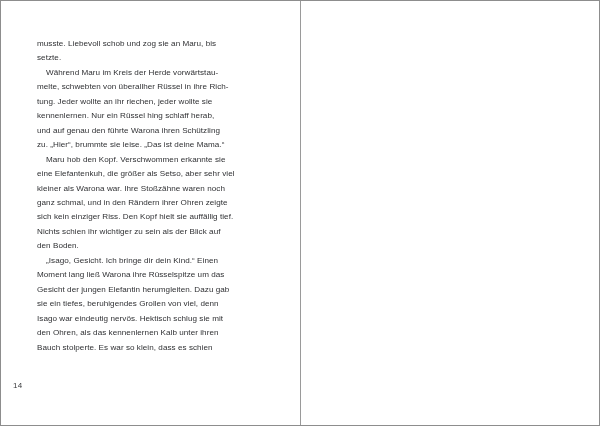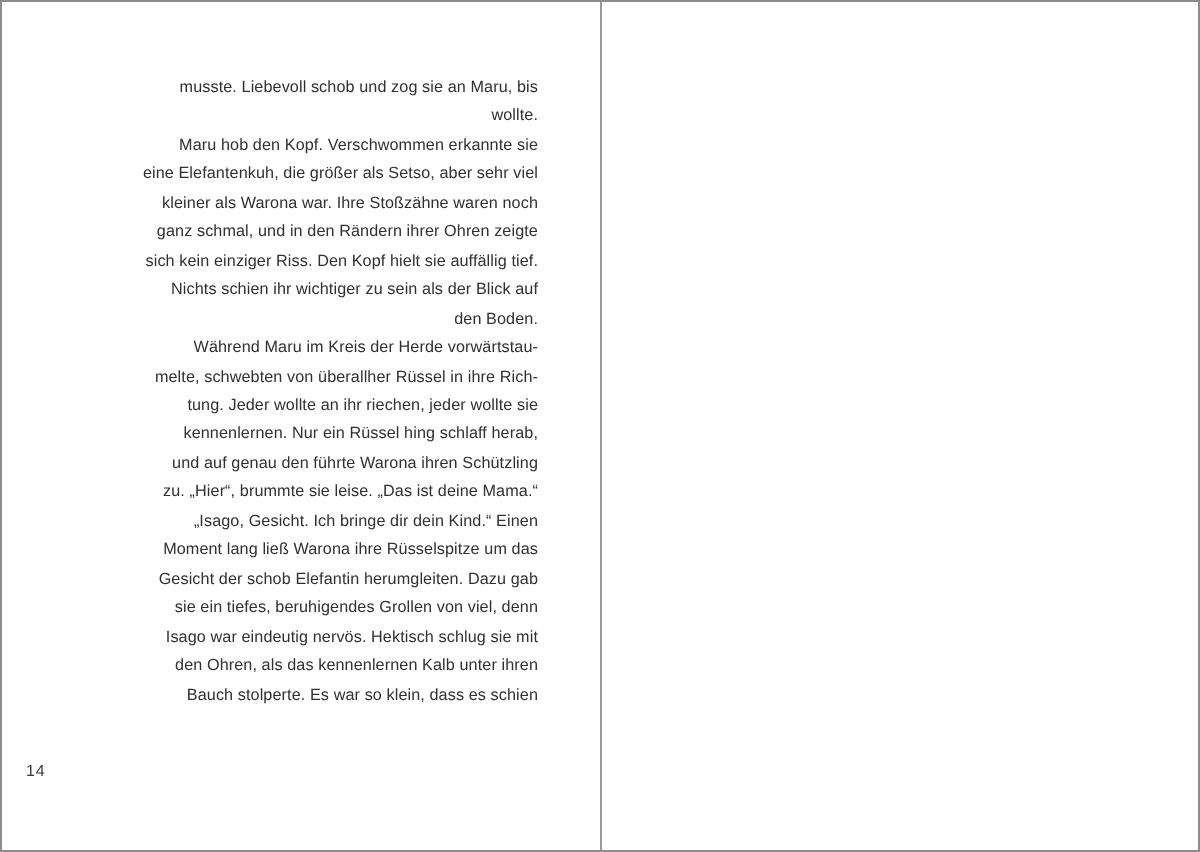--- a/index.html
+++ b/index.html
@@ -42,21 +42,21 @@
     border-left: 1px solid #9a9a9a;
   }
 
   .text-column {
     position: absolute;
     top: 36px;
     font-size: 8.1px;
     line-height: 14.45px;
     color: #2f3033;
     letter-spacing: 0.05px;
-    text-align: right;
+    text-align: left;
   }
 
   #page-left .text-column {
     left: 36px;
     width: 232px;
   }
 
   .para {
     margin: 0;
   }
@@ -86,43 +86,43 @@
 </style>
 </head>
 <body>
 
 <div id="book-spread">
 
   <div class="page" id="page-left">
     <div class="text-column" id="left-text">
         <p class="para">
           <span class="line">musste. Liebevoll schob und zog sie an Maru, bis</span>
-          <span class="line">wollte.</span>
+          <span class="line">setzte.</span>
+        </p>
+        <p class="para">
+          <span class="line indent">Während Maru im Kreis der Herde vorwärtstau-</span>
+          <span class="line">melte, schwebten von überallher Rüssel in ihre Rich-</span>
+          <span class="line">tung. Jeder wollte an ihr riechen, jeder wollte sie</span>
+          <span class="line">kennenlernen. Nur ein Rüssel hing schlaff herab,</span>
+          <span class="line">und auf genau den führte Warona ihren Schützling</span>
+          <span class="line">zu. „Hier“, brummte sie leise. „Das ist deine Mama.“</span>
         </p>
         <p class="para">
           <span class="line indent">Maru hob den Kopf. Verschwommen erkannte sie</span>
           <span class="line">eine Elefantenkuh, die größer als Setso, aber sehr viel</span>
           <span class="line">kleiner als Warona war. Ihre Stoßzähne waren noch</span>
           <span class="line">ganz schmal, und in den Rändern ihrer Ohren zeigte</span>
           <span class="line">sich kein einziger Riss. Den Kopf hielt sie auffällig tief.</span>
           <span class="line">Nichts schien ihr wichtiger zu sein als der Blick auf</span>
           <span class="line">den Boden.</span>
         </p>
         <p class="para">
-          <span class="line indent">Während Maru im Kreis der Herde vorwärtstau-</span>
-          <span class="line">melte, schwebten von überallher Rüssel in ihre Rich-</span>
-          <span class="line">tung. Jeder wollte an ihr riechen, jeder wollte sie</span>
-          <span class="line">kennenlernen. Nur ein Rüssel hing schlaff herab,</span>
-          <span class="line">und auf genau den führte Warona ihren Schützling</span>
-          <span class="line">zu. „Hier“, brummte sie leise. „Das ist deine Mama.“</span>
-        </p>
-        <p class="para">
           <span class="line indent">„Isago, Gesicht. Ich bringe dir dein Kind.“ Einen</span>
           <span class="line">Moment lang ließ Warona ihre Rüsselspitze um das</span>
-          <span class="line">Gesicht der schob Elefantin herumgleiten. Dazu gab</span>
+          <span class="line">Gesicht der jungen Elefantin herumgleiten. Dazu gab</span>
           <span class="line">sie ein tiefes, beruhigendes Grollen von viel, denn</span>
           <span class="line">Isago war eindeutig nervös. Hektisch schlug sie mit</span>
           <span class="line">den Ohren, als das kennenlernen Kalb unter ihren</span>
           <span class="line">Bauch stolperte. Es war so klein, dass es schien</span>
         </p>
       </div>
     <div class="folio" id="folio-left">14</div>
   </div>
 
   <div class="page" id="page-right">

